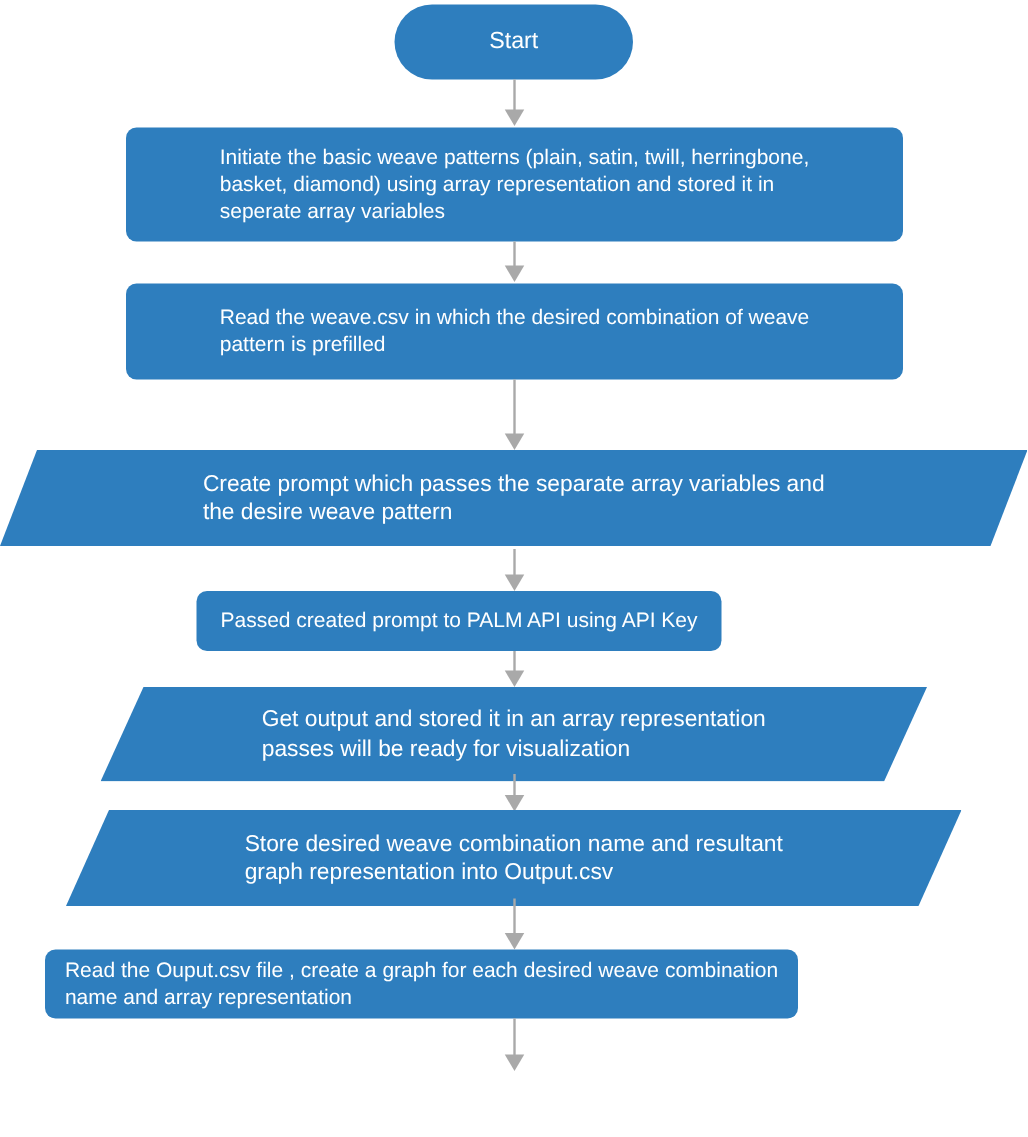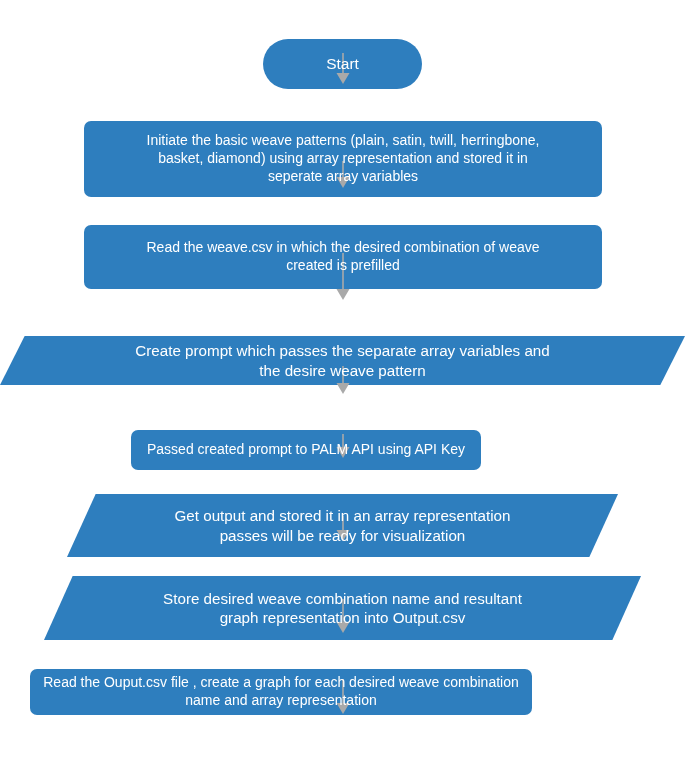--- a/index.html
+++ b/index.html
@@ -19,25 +19,24 @@
     overflow: hidden;
   }
   .node {
     position: absolute;
     box-sizing: border-box;
     background: #2E7EBE;
     color: #ffffff;
     display: flex;
     align-items: center;
     justify-content: center;
-    text-align: center;
+    text-align: left;
     line-height: 1.28;
     white-space: pre-line;
     padding: 8px 10px;
-    margin-top: 36px;
   }
   .node-terminator {
     border-radius: 999px;
     font-size: 15.5px;
   }
   .node-process {
     border-radius: 7px;
     font-size: 14px;
   }
   .node-io {
@@ -95,31 +94,31 @@
 
   <div class="connector" style="left:334px; top:161px; width:18px; height:28px;">
     <svg width="18" height="28" viewBox="0 0 18 28">
       <line x1="9" y1="0" x2="9" y2="18" stroke="#A9A9A9" stroke-width="1.6"></line>
       <polygon points="2.5,16 15.5,16 9,27" fill="#A9A9A9"></polygon>
     </svg>
   </div>
 
   <div class="node node-process" style="left:84px; top:189px; width:518px; height:64px;">
     <span class="proc-label">Read the weave.csv in which the desired combination of weave
-created is prefilled</span>
+pattern is prefilled</span>
   </div>
 
   <div class="connector" style="left:334px; top:253px; width:18px; height:48px;">
     <svg width="18" height="48" viewBox="0 0 18 48">
       <line x1="9" y1="0" x2="9" y2="38" stroke="#A9A9A9" stroke-width="1.6"></line>
       <polygon points="2.5,36 15.5,36 9,47" fill="#A9A9A9"></polygon>
     </svg>
   </div>
 
-  <div class="node node-io" style="left:0px; top:300px; width:685px; height:49px;">
+  <div class="node node-io" style="left:0px; top:300px; width:685px; height:64px;">
     <span class="io-shape" style="clip-path: polygon(3.6% 0%, 100% 0%, 96.4% 100%, 0% 100%);"></span>
     <span class="io-label">Create prompt which passes the  separate array variables and
 the desire weave pattern</span>
   </div>
 
   <div class="connector" style="left:334px; top:366px; width:18px; height:29px;">
     <svg width="18" height="29" viewBox="0 0 18 29">
       <line x1="9" y1="0" x2="9" y2="19" stroke="#A9A9A9" stroke-width="1.6"></line>
       <polygon points="2.5,17 15.5,17 9,28" fill="#A9A9A9"></polygon>
     </svg>

